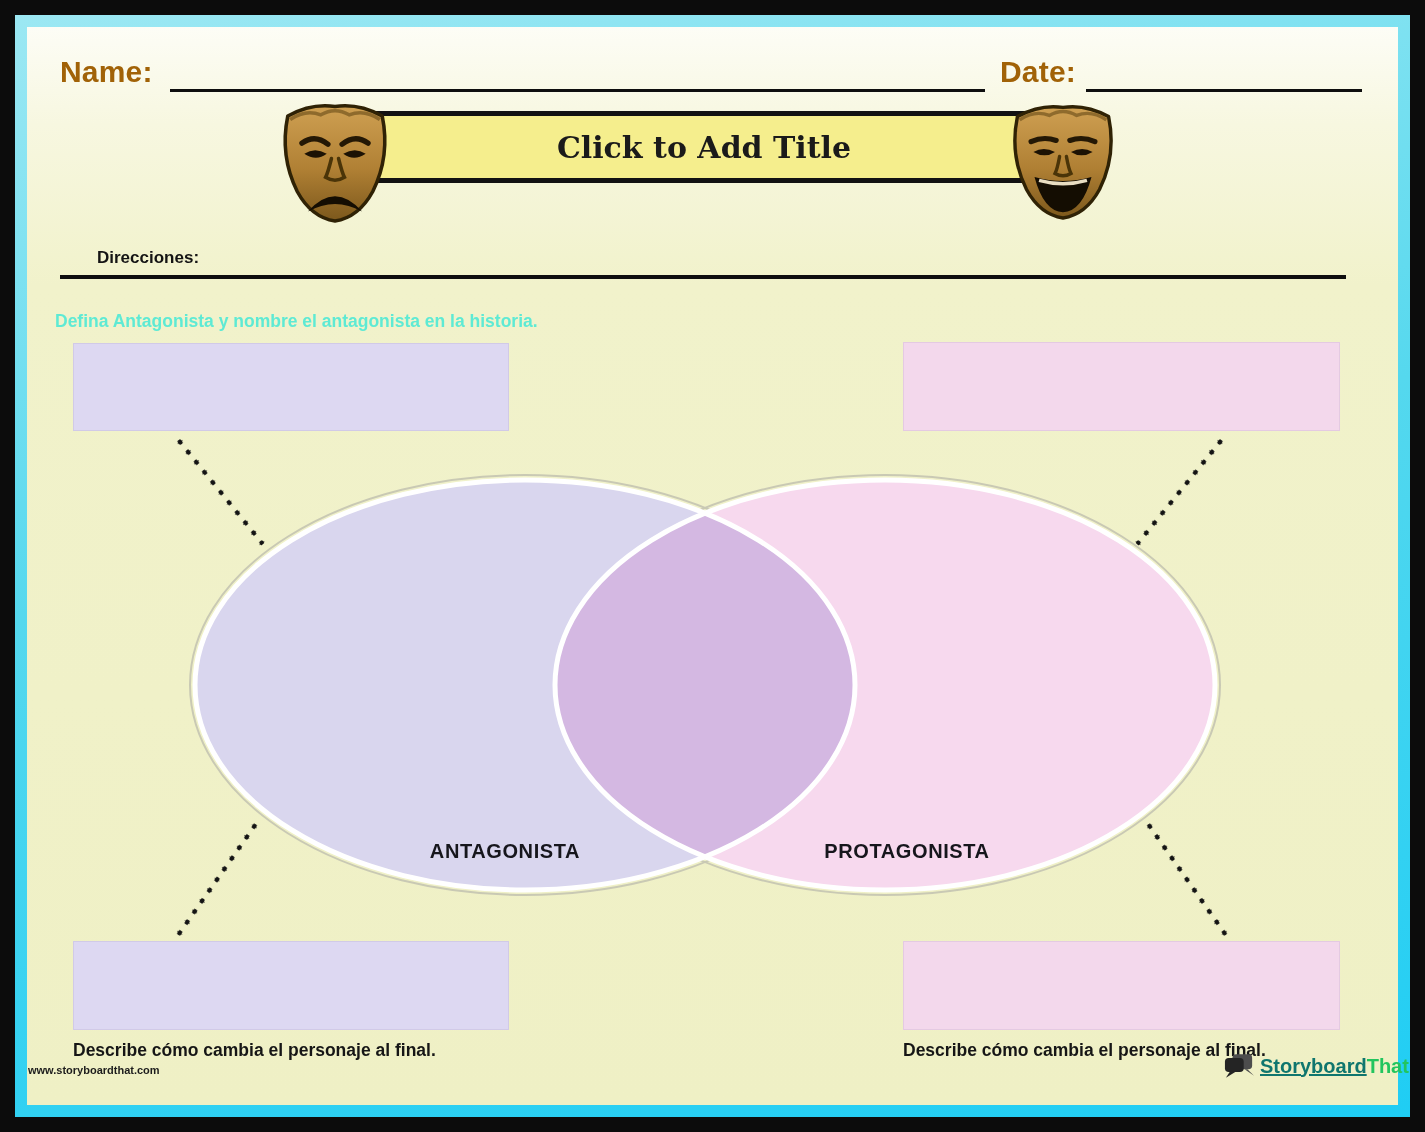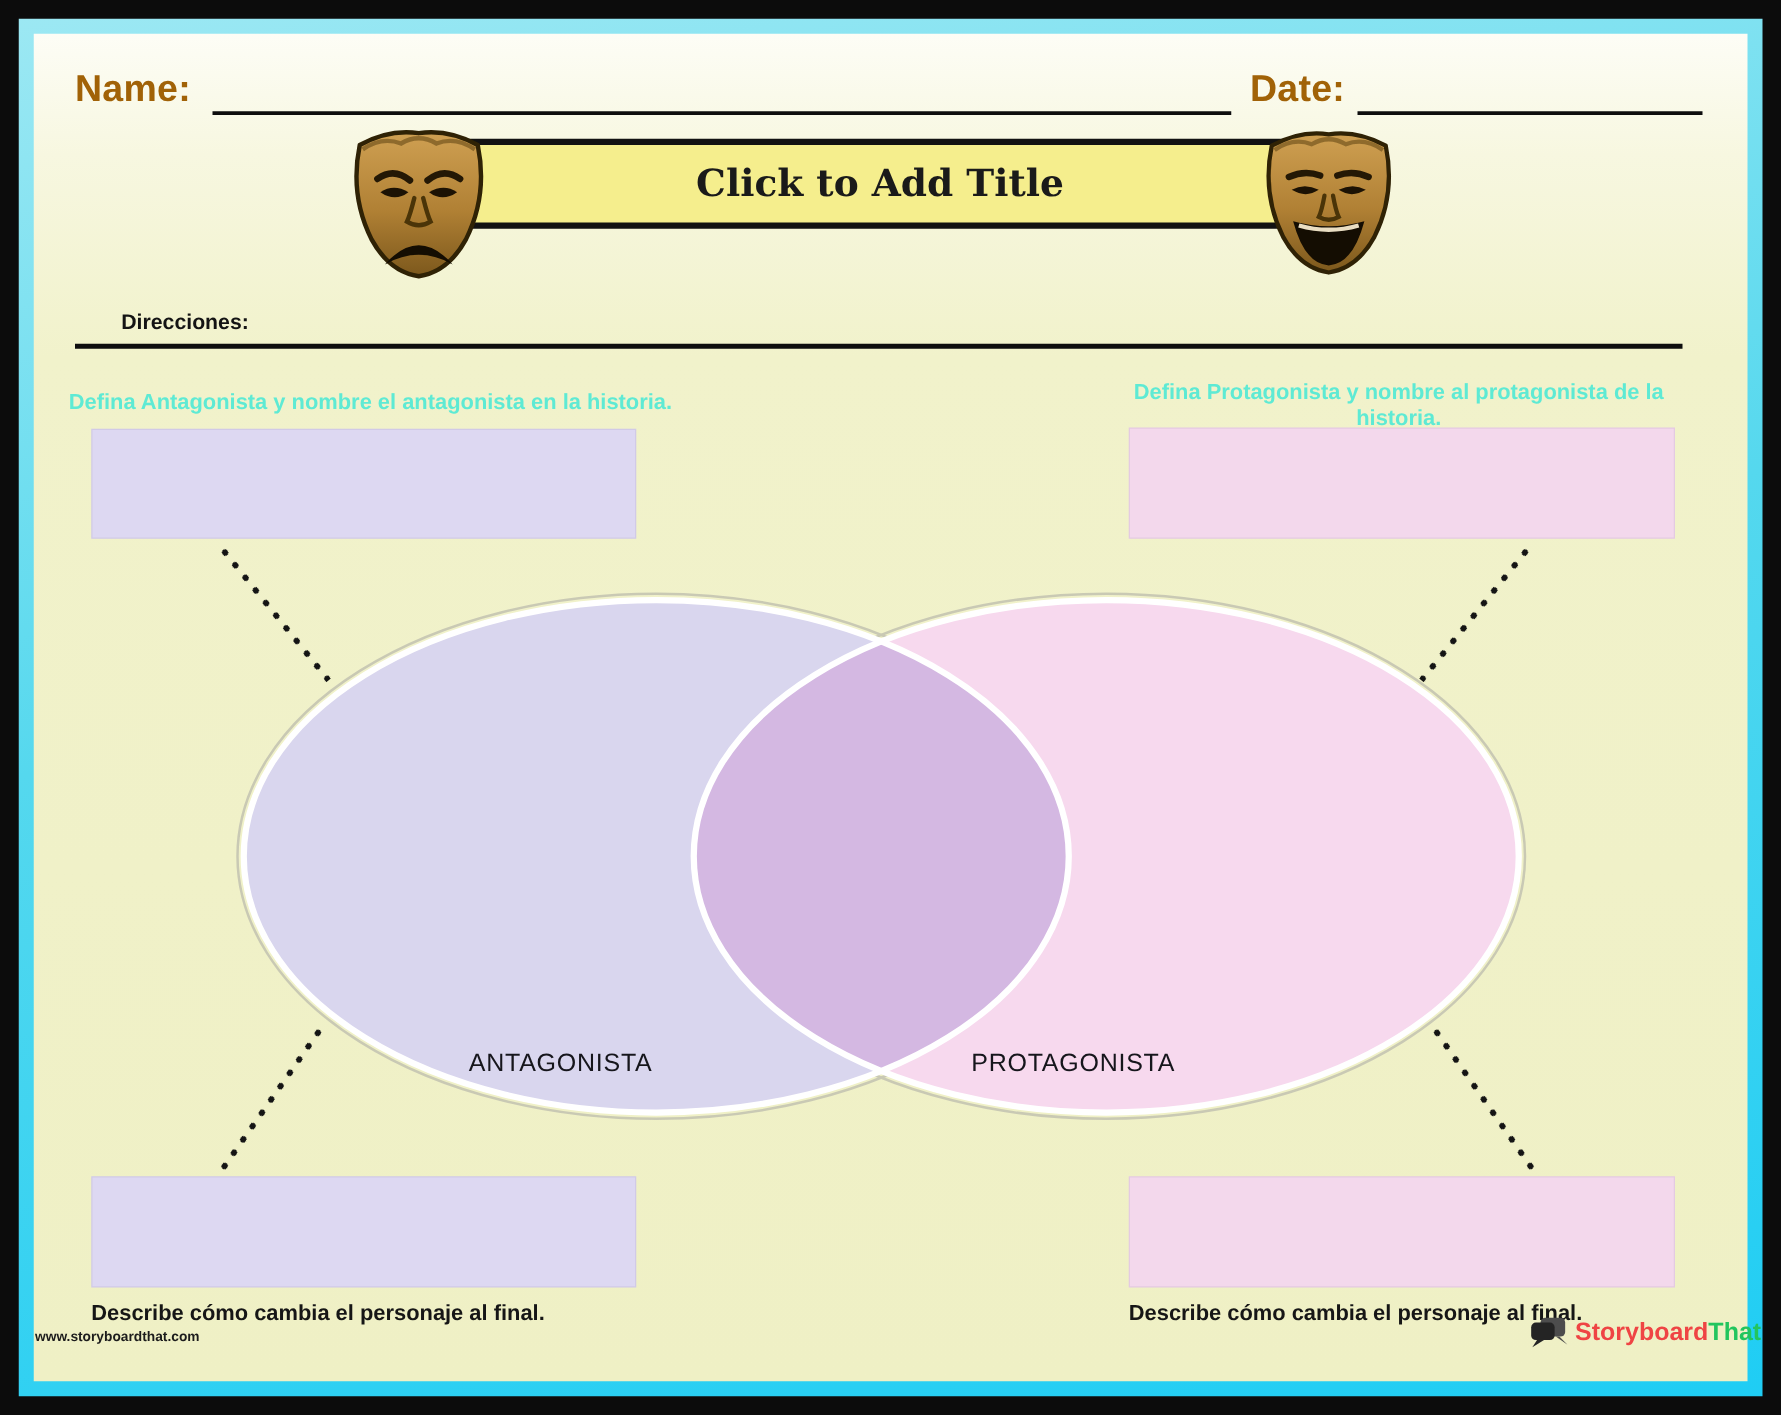--- a/index.html
+++ b/index.html
@@ -33,30 +33,30 @@
   .answer-box { position:absolute; border:1px solid rgba(120,110,160,0.12); }
   .box-lavender { background:#ddd8f2; }
   .box-pink { background:#f3d8ec; }
 
   .dots { position:absolute; height:6px; transform-origin:left center;
           background-image:radial-gradient(circle, #141414 0 2.4px, rgba(0,0,0,0) 2.7px);
           background-size:13px 6px; background-repeat:repeat-x; }
 
   .venn-wrap { position:absolute; left:155px; top:460px; width:1100px; height:450px; }
 
-  .venn-label { position:absolute; font-size:20px; font-weight:normal; color:#16161c;
-                letter-spacing:0.6px; text-align:left; width:260px; }
+  .venn-label { position:absolute; font-size:20px; font-weight:bold; color:#16161c;
+                letter-spacing:0.6px; text-align:center; width:260px; }
 
   .caption { position:absolute; font-size:17.5px; font-weight:bold; color:#161616; text-align:left; }
 
   .watermark { position:absolute; left:28px; top:1064px; font-size:11px; font-weight:bold; color:#1c1c1c; }
 
   .logo { position:absolute; left:1224px; top:1053px; display:flex; align-items:center; gap:6px; }
   .logo-text { font-size:20px; font-weight:bold; }
-  .logo-story { color:#ef4444; }
+  .logo-story { color:#0f766e;text-decoration:underline; }
   .logo-that { color:#22c55e; }
 </style>
 </head>
 <body>
 
 <div class="page">
   <div class="cyan-frame"></div>
   <div class="sheet"></div>
 
   <div class="layer">
@@ -108,21 +108,20 @@
         <path d="M47,49 Q45,60 43,64 Q50,68 57,64 Q55,60 53,49" fill="none" stroke="#4a3408" stroke-width="3" stroke-linecap="round"></path>
         <path d="M25,67 Q50,74 75,67 Q67,97 50,98 Q33,97 25,67 Z" fill="#140d02"></path>
         <path d="M29,70 Q50,76 71,70" fill="none" stroke="#e9ddc2" stroke-width="3"></path>
       </svg>
     </div>
 
     <span class="directions-label">Direcciones:</span>
     <div class="rule" style="left:60px; top:275px; width:1286px; height:4px;"></div>
 
     <div class="prompt" style="left:55px; top:311px; width:560px;">Defina Antagonista y nombre el antagonista en la historia.</div>
-    <div class="prompt" style="left:888px; top:303px; width:462px; text-align:center;">Defina Protagonista y nombre al protagonista de la historia.</div>
 
     <div class="answer-box box-lavender" style="left:73px; top:343px; width:436px; height:88px;"></div>
     <div class="answer-box box-pink" style="left:903px; top:342px; width:437px; height:89px;"></div>
 
     <div class="dots" style="left:176px; top:434px; width:138px; transform:rotate(51deg);"></div>
     <div class="dots" style="left:1224px; top:434px; width:138px; transform:rotate(129deg);"></div>
     <div class="dots" style="left:258px; top:818px; width:140px; transform:rotate(125deg);"></div>
     <div class="dots" style="left:1146px; top:818px; width:140px; transform:rotate(55deg);"></div>
 
     <div class="venn-wrap">

